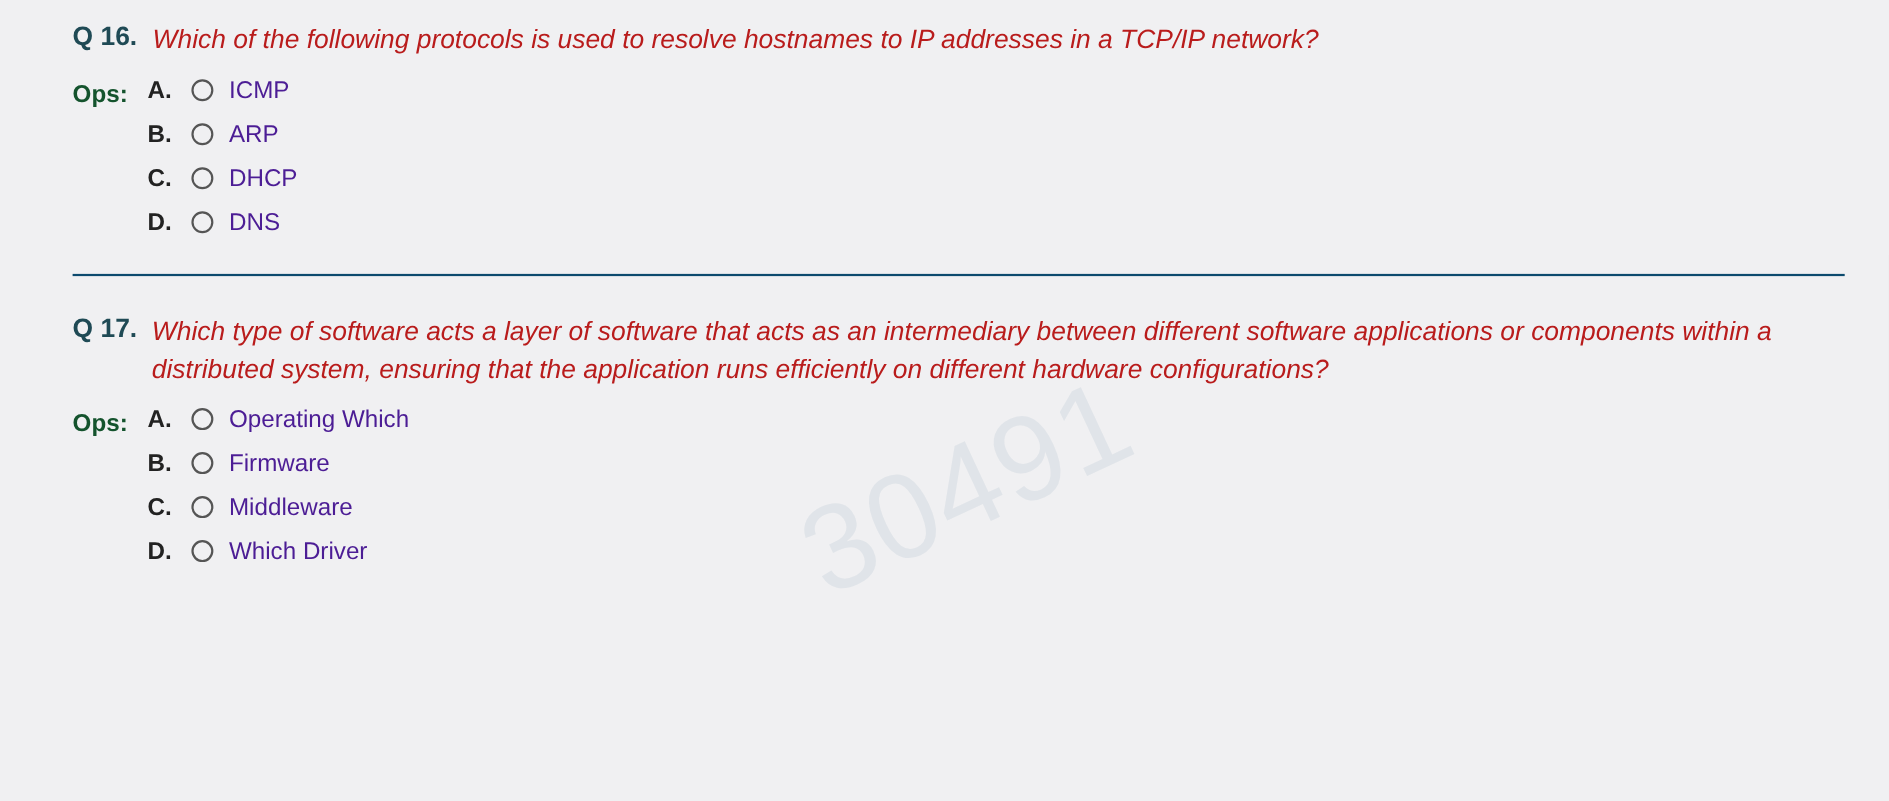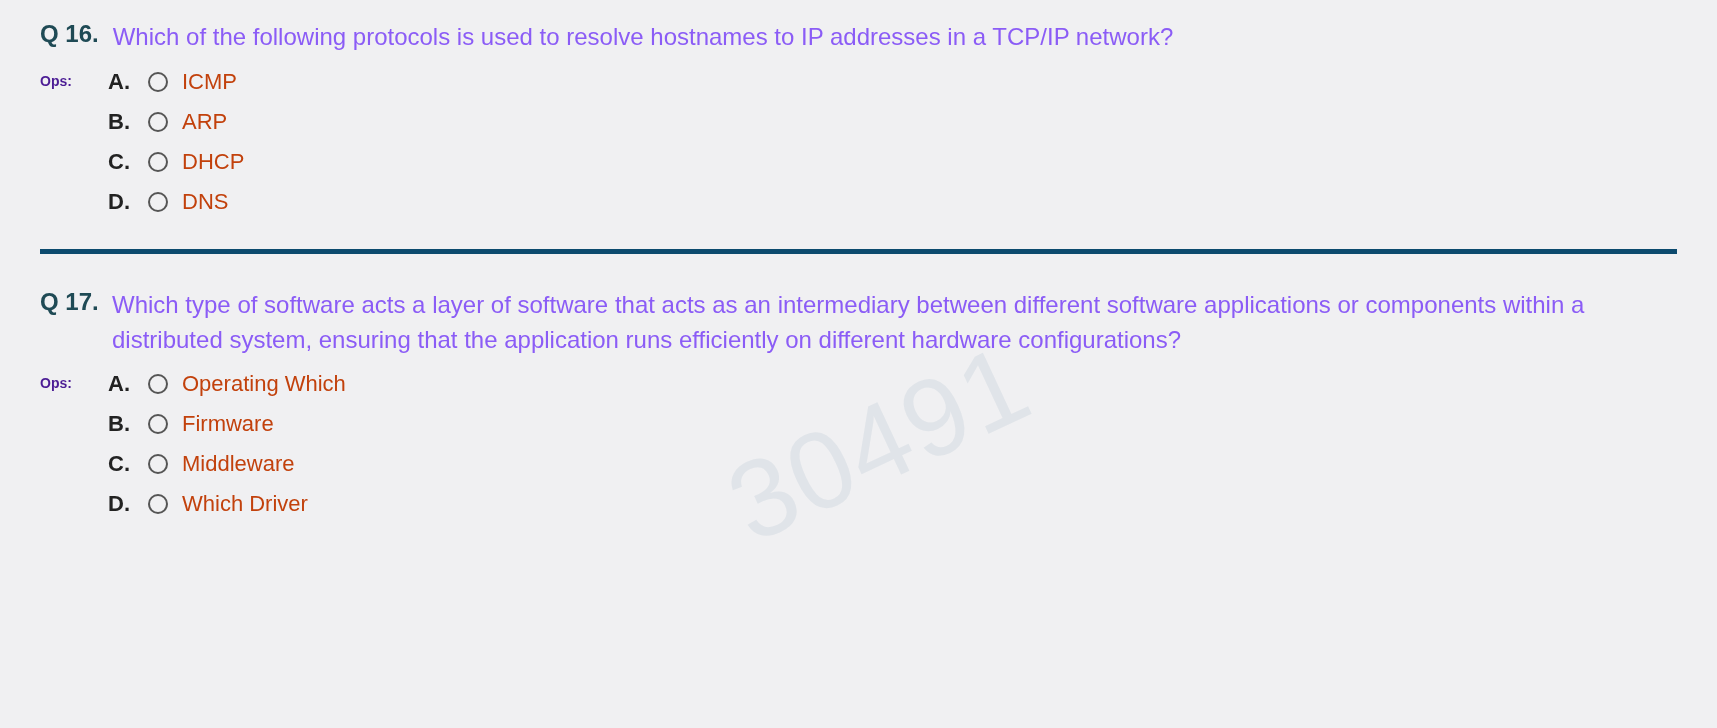--- a/index.html
+++ b/index.html
@@ -16,53 +16,55 @@
       color: #2a2a2a;
     }
     .page {
       background: #f0f0f2;
       min-height: 728px;
       padding: 0 40px 40px 40px;
       position: relative;
     }
     .question-block {
       padding: 20px 0 28px 0;
+      margin-left: 26px;
     }
     .question-block + .question-block {
-      border-top: 5px solid #0c4a6e;
+      border-top: 2px solid #0c4a6e;
       margin-top: 6px;
       padding-top: 34px;
     }
     .question-row {
       display: flex;
       gap: 14px;
       margin-bottom: 14px;
     }
     .q-number {
       font-weight: 700;
       font-size: 24px;
       color: #1f4a55;
       white-space: nowrap;
       min-width: 58px;
     }
     .q-text {
       font-size: 24px;
-      color: #8b5cf6;
+      color: #b91c1c;
       line-height: 1.45;
+      font-style: italic;
     }
     .options-row {
       display: flex;
       align-items: flex-start;
       gap: 18px;
       padding-left: 0;
     }
     .ops-label {
       font-weight: 700;
-      font-size: 14px;
-      color: #4c1d95;
+      font-size: 22px;
+      color: #14532d;
       min-width: 50px;
       padding-top: 4px;
     }
     .options-list {
       display: flex;
       flex-direction: column;
       gap: 14px;
     }
     .option-item {
       display: flex;
@@ -78,21 +80,21 @@
     .radio {
       width: 20px;
       height: 20px;
       border: 2px solid #555;
       border-radius: 50%;
       display: inline-block;
       flex-shrink: 0;
     }
     .opt-text {
       font-size: 22px;
-      color: #c2410c;
+      color: #4c1d95;
       font-weight: 500;
     }
     .watermark {
       position: absolute;
       left: 42%;
       top: 52%;
       font-size: 110px;
       color: rgba(90,130,155,0.10);
       transform: rotate(-25deg);
       pointer-events: none;

